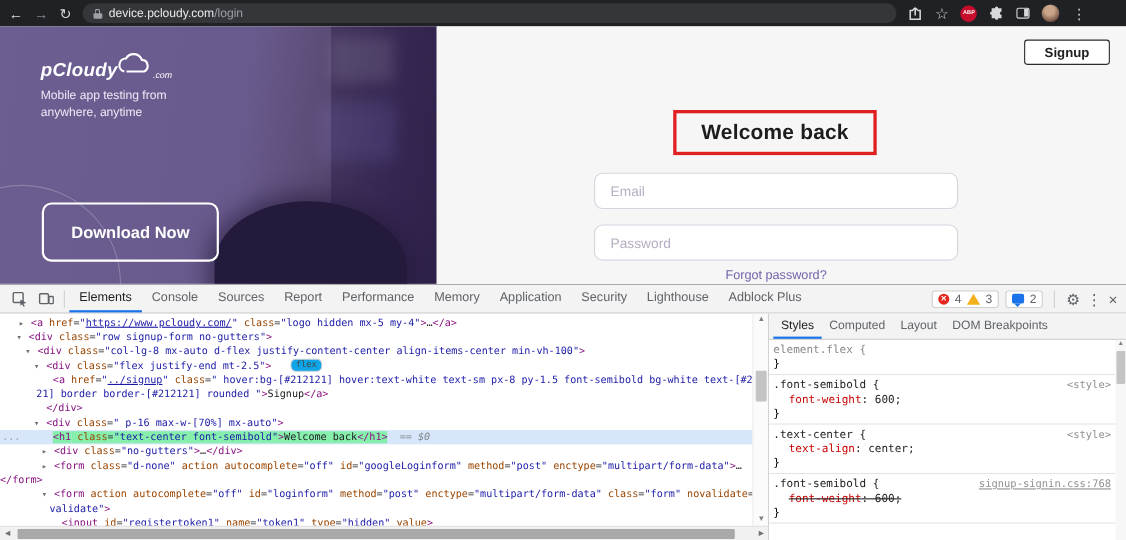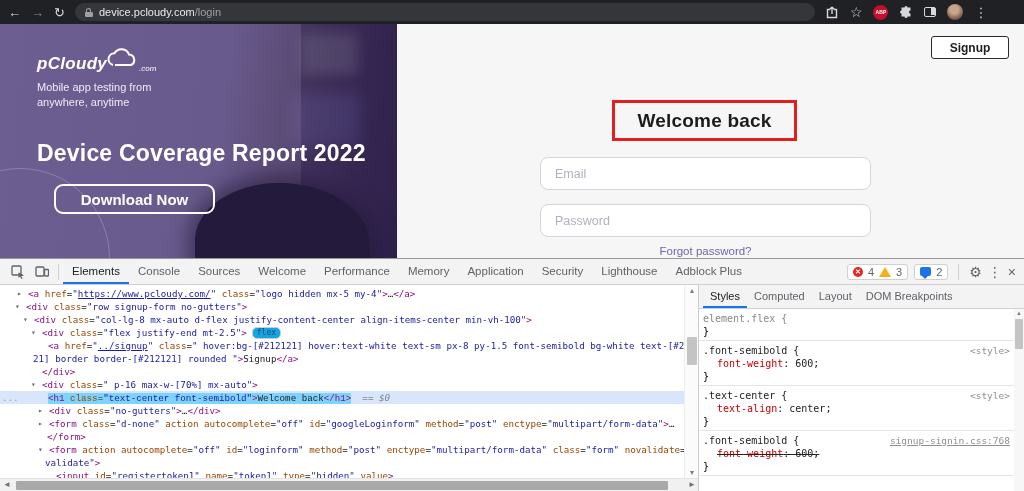--- a/index.html
+++ b/index.html
@@ -32,21 +32,21 @@
   .hero .glow1 { position:absolute; left:300px; top:10px; width:58px; height:40px; background:rgba(255,255,255,.10); filter:blur(6px); }
   .hero .glow2 { position:absolute; left:290px; top:70px; width:70px; height:52px; background:rgba(160,160,255,.12); filter:blur(7px); }
   .hero .hair { position:absolute; left:195px; bottom:-45px; width:175px; height:120px; background:#241a3b; border-radius:48% 52% 40% 40%; box-shadow:0 0 18px 8px rgba(36,26,59,.55); }
   .hero .curve { position:absolute; left:-70px; bottom:-90px; width:180px; height:180px; border:1px solid rgba(255,255,255,.22); border-radius:50%; }
   .logo-row { position:absolute; left:37px; top:30px; display:flex; align-items:flex-start; }
   .logo-text { font-size:17px; font-weight:bold; font-style:italic; letter-spacing:.3px; }
   .logo-suffix { font-size:8px; font-style:italic; margin-top:10px; }
   .logo-cloud { margin-left:-2px; margin-top:-6px; }
   .tagline { position:absolute; left:37px; top:56px; font-size:11px; line-height:15px; color:#efeaf7; }
   .hero-heading { position:absolute; left:37px; top:116px; font-size:23px; font-weight:bold; letter-spacing:.2px; white-space:nowrap; }
-  .download-btn { position:absolute; left:38px; top:160px; width:161px; height:30px; border:2px solid #fff; border-radius:9px; background:transparent; color:#fff; font-size:15px; font-weight:600; font-family:"Liberation Sans",sans-serif; cursor:pointer;margin-left:16px; }
+  .download-btn { position:absolute; left:38px; top:160px; width:161px; height:54px; border:2px solid #fff; border-radius:9px; background:transparent; color:#fff; font-size:15px; font-weight:600; font-family:"Liberation Sans",sans-serif; cursor:pointer; }
 
   .main { flex:1; position:relative; background:#f6f6f6; }
   .signup-btn { position:absolute; top:12px; right:15px; width:78px; height:23px; background:#fff; border:1px solid #2b2b2b; border-radius:3px; font-size:12px; font-weight:600; color:#212121; font-family:"Liberation Sans",sans-serif; cursor:pointer; }
   .welcome-box { position:absolute; left:215px; top:76px; width:185px; height:41px; border:3px solid #e02020; display:flex; align-items:center; justify-content:center; }
   .welcome-text { font-size:19px; font-weight:600; color:#1c1c1c; letter-spacing:.2px; }
   .field { position:absolute; left:143px; width:331px; height:33px; background:#fff; border:1px solid #d8d4df; border-radius:8px; padding:0 14px; font-size:12.5px; color:#be185d; font-family:"Liberation Sans",sans-serif; outline:none; }
   .field::placeholder { color:#b6aec2; }
   #email-field { top:133px; }
   #password-field { top:180px; }
   .forgot { position:absolute; left:143px; top:221px; width:331px; text-align:center; font-size:11.5px; color:#7463ab; text-decoration:none; }
@@ -70,22 +70,22 @@
   .dt-body { height:207px; display:flex; }
   .dt-elements { width:699px; position:relative; overflow:hidden; border-right:1px solid #ccc; }
   #dom-tree { padding-top:2px; height:193px; overflow:hidden; width:685px; }
   .tree-line { position:relative; height:13px; line-height:13px; white-space:pre; overflow:hidden; font-family:"DejaVu Sans Mono",monospace; font-size:9.2px; }
   .tree-line.selected { background:#d7e6fb; }
   .arrow { position:absolute; color:#6e6e6e; font-size:8px; top:0; }
   .gutter { position:absolute; left:2px; color:#9aa0a6; }
   .tag { color:#881280; } .attr { color:#994500; } .val { color:#1a1aa6; }
   .link { color:#1a1aa6; text-decoration:underline; } .plain { color:#202124; }
   .dim { color:#80868b; font-style:italic; }
-  .hl { background:#7dd3fc;font-family:Liberation Mono, monospace; }
-  .flex-badge { display:inline-block; margin-left:5px; padding:0 4px; font-size:8px; line-height:10px; color:#444; background:#0ea5e9; border:1px solid #cacdd1; border-radius:5px; vertical-align:1px; }
+  .hl { background:#86efac; }
+  .flex-badge { display:inline-block; margin-left:17px; padding:0 4px; font-size:8px; line-height:10px; color:#444; background:#0ea5e9; border:1px solid #cacdd1; border-radius:5px; vertical-align:1px; }
 
   
   .v-scroll { position:absolute; top:0; right:0; width:14px; height:193px; background:#fbfbfb; border-left:1px solid #ededed; }
   .v-scroll .sb-arrow { position:absolute; left:0; width:14px; text-align:center; font-size:7px; color:#808080; }
   .v-scroll .thumb { position:absolute; left:2px; width:10px; background:#c4c4c4; border-radius:1px; }
   .h-scroll { position:absolute; left:0; bottom:0; width:699px; height:14px; background:#f1f1f1; border-top:1px solid #e3e3e3; }
   .h-scroll .sb-arrow { position:absolute; top:1px; font-size:8px; color:#707070; }
   .h-scroll .thumb { position:absolute; top:2px; height:9px; background:#a9a9a9; border-radius:1px; }
 
   .dt-styles { flex:1; display:flex; flex-direction:column; position:relative; overflow:hidden; }
@@ -156,21 +156,20 @@
         <span class="logo-text">pCloudy</span>
         <svg class="logo-cloud" width="34" height="22" viewBox="0 0 34 22" fill="none" stroke="#fff" stroke-width="2">
             <path d="M8 17 a6 6 0 0 1 1.5 -11.8 A8 8 0 0 1 24 6.5 a5.5 5.5 0 0 1 2 10.5 H10"></path>
           </svg>
         <span class="logo-suffix">.com</span>
       </div>
       <div class="tagline">
         <div>Mobile app testing from</div>
         <div>anywhere, anytime</div>
       </div>
-      <div class="hero-heading">Device Coverage Report 2022</div>
       <button class="download-btn">Download Now</button>
     </aside>
 
     <section class="main">
       <button class="signup-btn">Signup</button>
       <div class="welcome-box">
         <span class="welcome-text">Welcome back</span>
       </div>
       <input class="field" id="email-field" type="text" placeholder="Email" style="">
       <input class="field" id="password-field" type="password" placeholder="Password" style="">
@@ -191,21 +190,21 @@
         <svg width="14" height="13" viewBox="0 0 14 13" fill="none" stroke="#5f6368" stroke-width="1.3">
             <rect x="1" y="2" width="8" height="9" rx="1"></rect>
             <rect x="9.5" y="4.5" width="4" height="6.5" rx="0.8" fill="#f3f3f3"></rect>
           </svg>
       </span>
       <span class="dt-sep"></span>
       <div class="dt-tabs" id="dt-tabs">
           <div class="dt-tab active">Elements</div>
           <div class="dt-tab">Console</div>
           <div class="dt-tab">Sources</div>
-          <div class="dt-tab">Welcome</div>
+          <div class="dt-tab">Report</div>
           <div class="dt-tab">Performance</div>
           <div class="dt-tab">Memory</div>
           <div class="dt-tab">Application</div>
           <div class="dt-tab">Security</div>
           <div class="dt-tab">Lighthouse</div>
           <div class="dt-tab">Adblock Plus</div>
         </div>
       <div class="dt-right">
         <span class="badge-group">
           <span class="err-dot">✕</span>
@@ -231,21 +230,21 @@
             <div class="tree-line" style="padding-left: 26px;"><span class="arrow" style="left: 15px;">▾</span><span class="tag">&lt;div</span><span class="plain"> </span><span class="attr">class</span><span class="plain">=</span><span class="val">"row signup-form no-gutters"</span><span class="tag">&gt;</span></div>
             <div class="tree-line" style="padding-left: 34px;"><span class="arrow" style="left: 23px;">▾</span><span class="tag">&lt;div</span><span class="plain"> </span><span class="attr">class</span><span class="plain">=</span><span class="val">"col-lg-8 mx-auto d-flex justify-content-center align-items-center min-vh-100"</span><span class="tag">&gt;</span></div>
             <div class="tree-line" style="padding-left: 42px;"><span class="arrow" style="left: 31px;">▾</span><span class="tag">&lt;div</span><span class="plain"> </span><span class="attr">class</span><span class="plain">=</span><span class="val">"flex justify-end mt-2.5"</span><span class="tag">&gt;</span><span class="flex-badge">flex</span></div>
             <div class="tree-line" style="padding-left: 48px;"><span class="tag">&lt;a</span><span class="plain"> </span><span class="attr">href</span><span class="plain">=</span><span class="val">"</span><span class="link">../signup</span><span class="val">"</span><span class="plain"> </span><span class="attr">class</span><span class="plain">=</span><span class="val">" hover:bg-[#212121] hover:text-white text-sm px-8 py-1.5 font-semibold bg-white text-[#2121</span></div>
             <div class="tree-line" style="padding-left: 33px;"><span class="val">21] border border-[#212121] rounded "</span><span class="tag">&gt;</span><span class="plain">Signup</span><span class="tag">&lt;/a&gt;</span></div>
             <div class="tree-line" style="padding-left: 42px;"><span class="tag">&lt;/div&gt;</span></div>
             <div class="tree-line" style="padding-left: 42px;"><span class="arrow" style="left: 31px;">▾</span><span class="tag">&lt;div</span><span class="plain"> </span><span class="attr">class</span><span class="plain">=</span><span class="val">" p-16 max-w-[70%] mx-auto"</span><span class="tag">&gt;</span></div>
             <div class="tree-line selected" style="padding-left: 48px;"><span class="gutter">...</span><span class="tag hl">&lt;h1</span><span class="plain hl"> </span><span class="attr hl">class</span><span class="plain hl">=</span><span class="val hl">"text-center font-semibold"</span><span class="tag hl">&gt;</span><span class="plain hl">Welcome back</span><span class="tag hl">&lt;/h1&gt;</span><span class="dim">  == $0</span></div>
             <div class="tree-line" style="padding-left: 49px;"><span class="arrow" style="left: 38px;">▸</span><span class="tag">&lt;div</span><span class="plain"> </span><span class="attr">class</span><span class="plain">=</span><span class="val">"no-gutters"</span><span class="tag">&gt;</span><span class="plain">…</span><span class="tag">&lt;/div&gt;</span></div>
             <div class="tree-line" style="padding-left: 49px;"><span class="arrow" style="left: 38px;">▸</span><span class="tag">&lt;form</span><span class="plain"> </span><span class="attr">class</span><span class="plain">=</span><span class="val">"d-none"</span><span class="plain"> </span><span class="attr">action</span><span class="plain"> </span><span class="attr">autocomplete</span><span class="plain">=</span><span class="val">"off"</span><span class="plain"> </span><span class="attr">id</span><span class="plain">=</span><span class="val">"googleLoginform"</span><span class="plain"> </span><span class="attr">method</span><span class="plain">=</span><span class="val">"post"</span><span class="plain"> </span><span class="attr">enctype</span><span class="plain">=</span><span class="val">"multipart/form-data"</span><span class="tag">&gt;</span><span class="plain">…</span></div>
-            <div class="tree-line" style="padding-left: 47px;"><span class="tag">&lt;/form&gt;</span></div>
+            <div class="tree-line" style=""><span class="tag">&lt;/form&gt;</span></div>
             <div class="tree-line" style="padding-left: 49px;"><span class="arrow" style="left: 38px;">▾</span><span class="tag">&lt;form</span><span class="plain"> </span><span class="attr">action</span><span class="plain"> </span><span class="attr">autocomplete</span><span class="plain">=</span><span class="val">"off"</span><span class="plain"> </span><span class="attr">id</span><span class="plain">=</span><span class="val">"loginform"</span><span class="plain"> </span><span class="attr">method</span><span class="plain">=</span><span class="val">"post"</span><span class="plain"> </span><span class="attr">enctype</span><span class="plain">=</span><span class="val">"multipart/form-data"</span><span class="plain"> </span><span class="attr">class</span><span class="plain">=</span><span class="val">"form"</span><span class="plain"> </span><span class="attr">novalidate</span><span class="plain">=</span></div>
             <div class="tree-line" style="padding-left: 45px;"><span class="val">validate"</span><span class="tag">&gt;</span></div>
             <div class="tree-line" style="padding-left: 56px;"><span class="tag">&lt;input</span><span class="plain"> </span><span class="attr">id</span><span class="plain">=</span><span class="val">"registertoken1"</span><span class="plain"> </span><span class="attr">name</span><span class="plain">=</span><span class="val">"token1"</span><span class="plain"> </span><span class="attr">type</span><span class="plain">=</span><span class="val">"hidden"</span><span class="plain"> </span><span class="attr">value</span><span class="tag">&gt;</span></div>
           </div>
         <div class="v-scroll">
           <span class="sb-arrow" style="top:2px">▲</span>
           <span class="thumb" style="top:52px; height:28px"></span>
           <span class="sb-arrow" style="bottom:2px">▼</span>
         </div>
         <div class="h-scroll">

